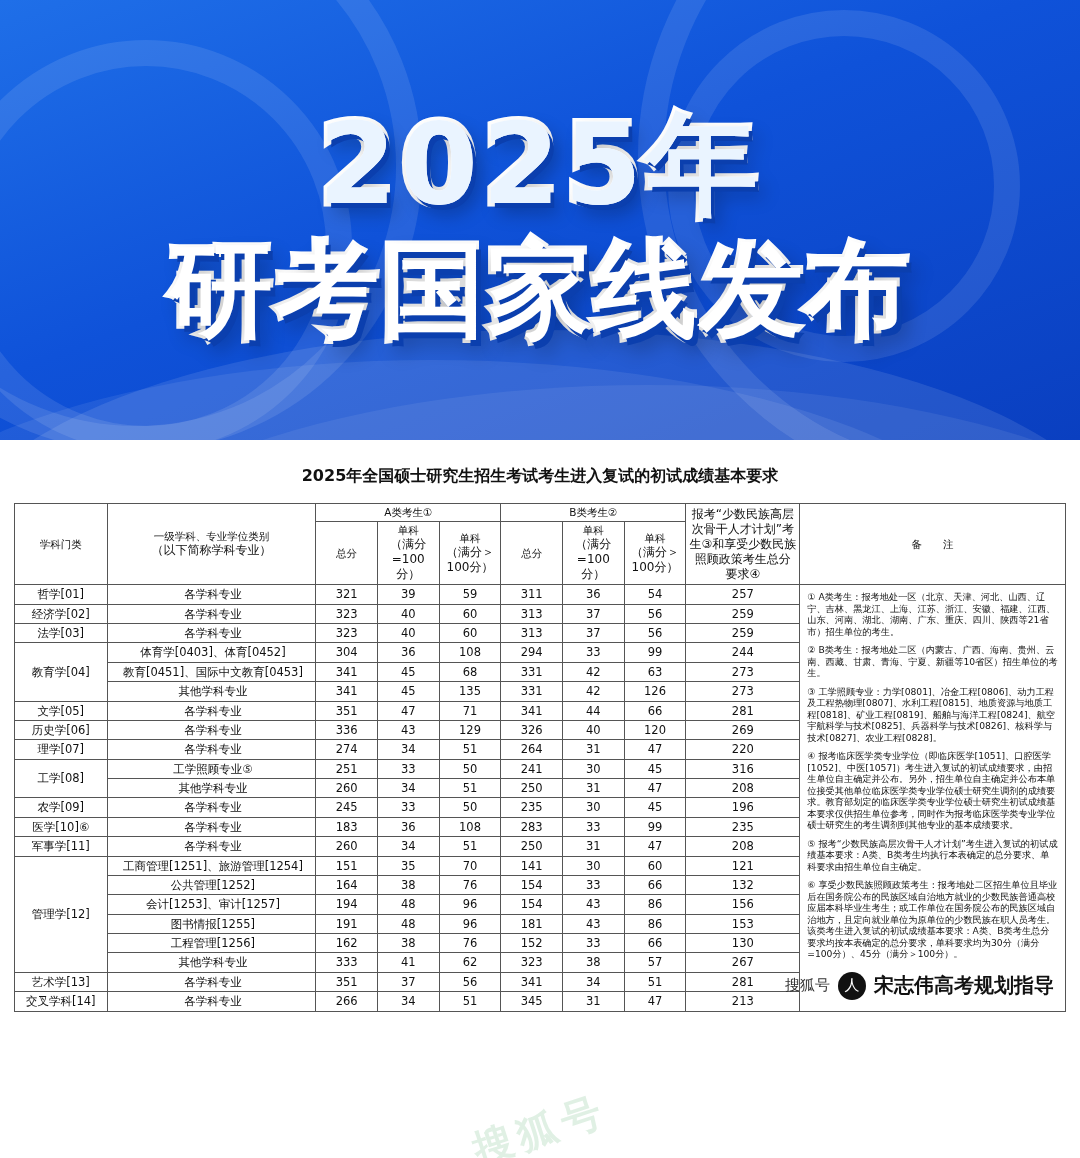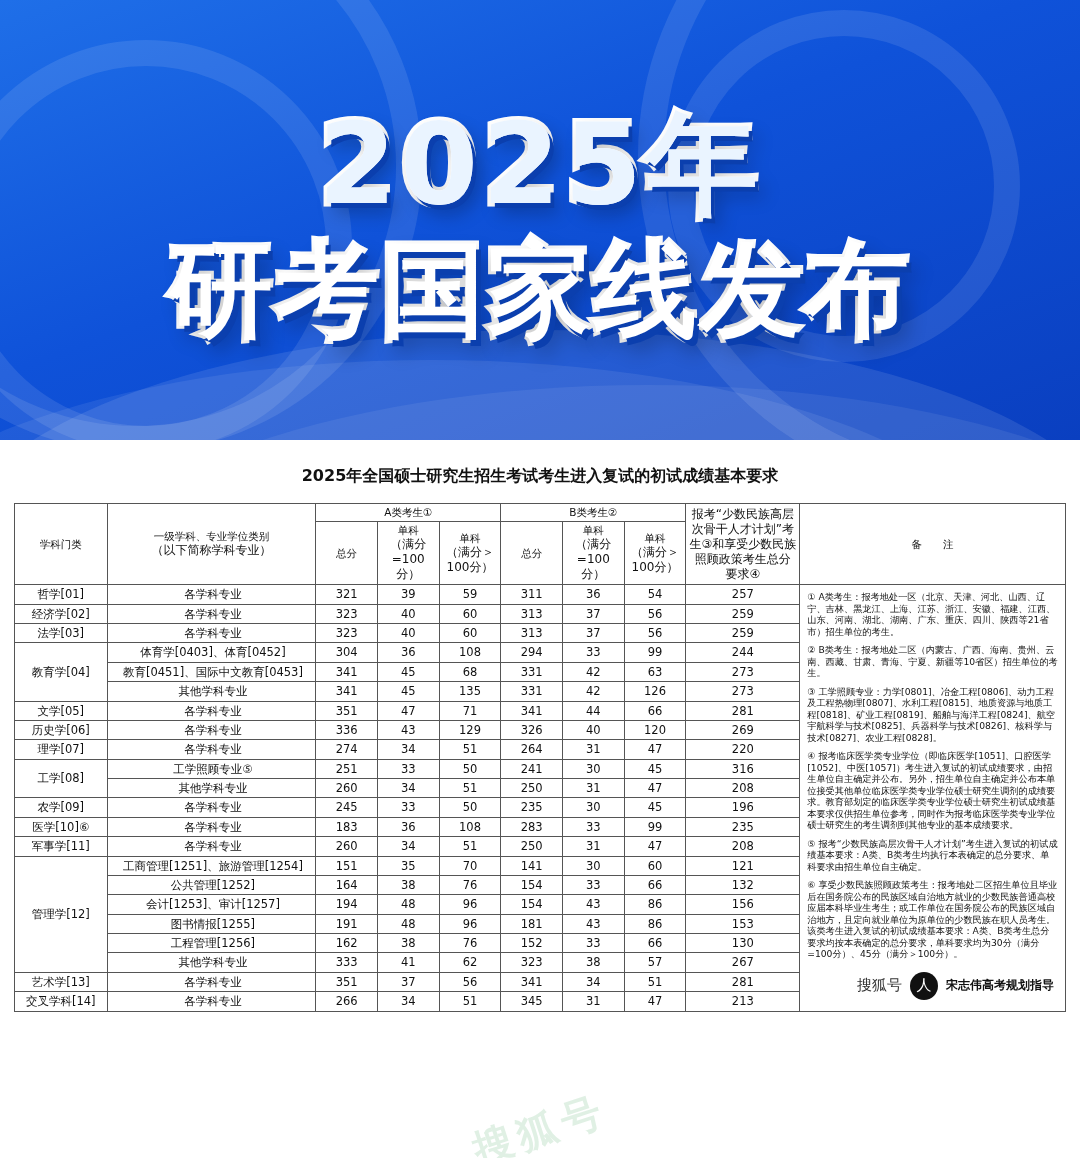--- a/index.html
+++ b/index.html
@@ -169,21 +169,21 @@
   }
   .footer-prefix { font-size: 15px; color: #333; }
   .footer-avatar {
     width: 28px; height: 28px;
     border-radius: 50%;
     background: #111;
     color: #fff;
     font-size: 15px;
     display: flex; align-items: center; justify-content: center;
   }
-  .footer-name { font-size: 12px; color: #111; font-weight: bold; }
+  .footer-name { font-size: 20px; color: #111; font-weight: bold; }
 </style>
 </head>
 <body>
 
 <div class="banner">
   <div class="swirl sw1"></div>
   <div class="swirl sw2"></div>
   <div class="swirl sw3"></div>
   <div class="swirl sw4"></div>
   <div class="wave wave1"></div>

